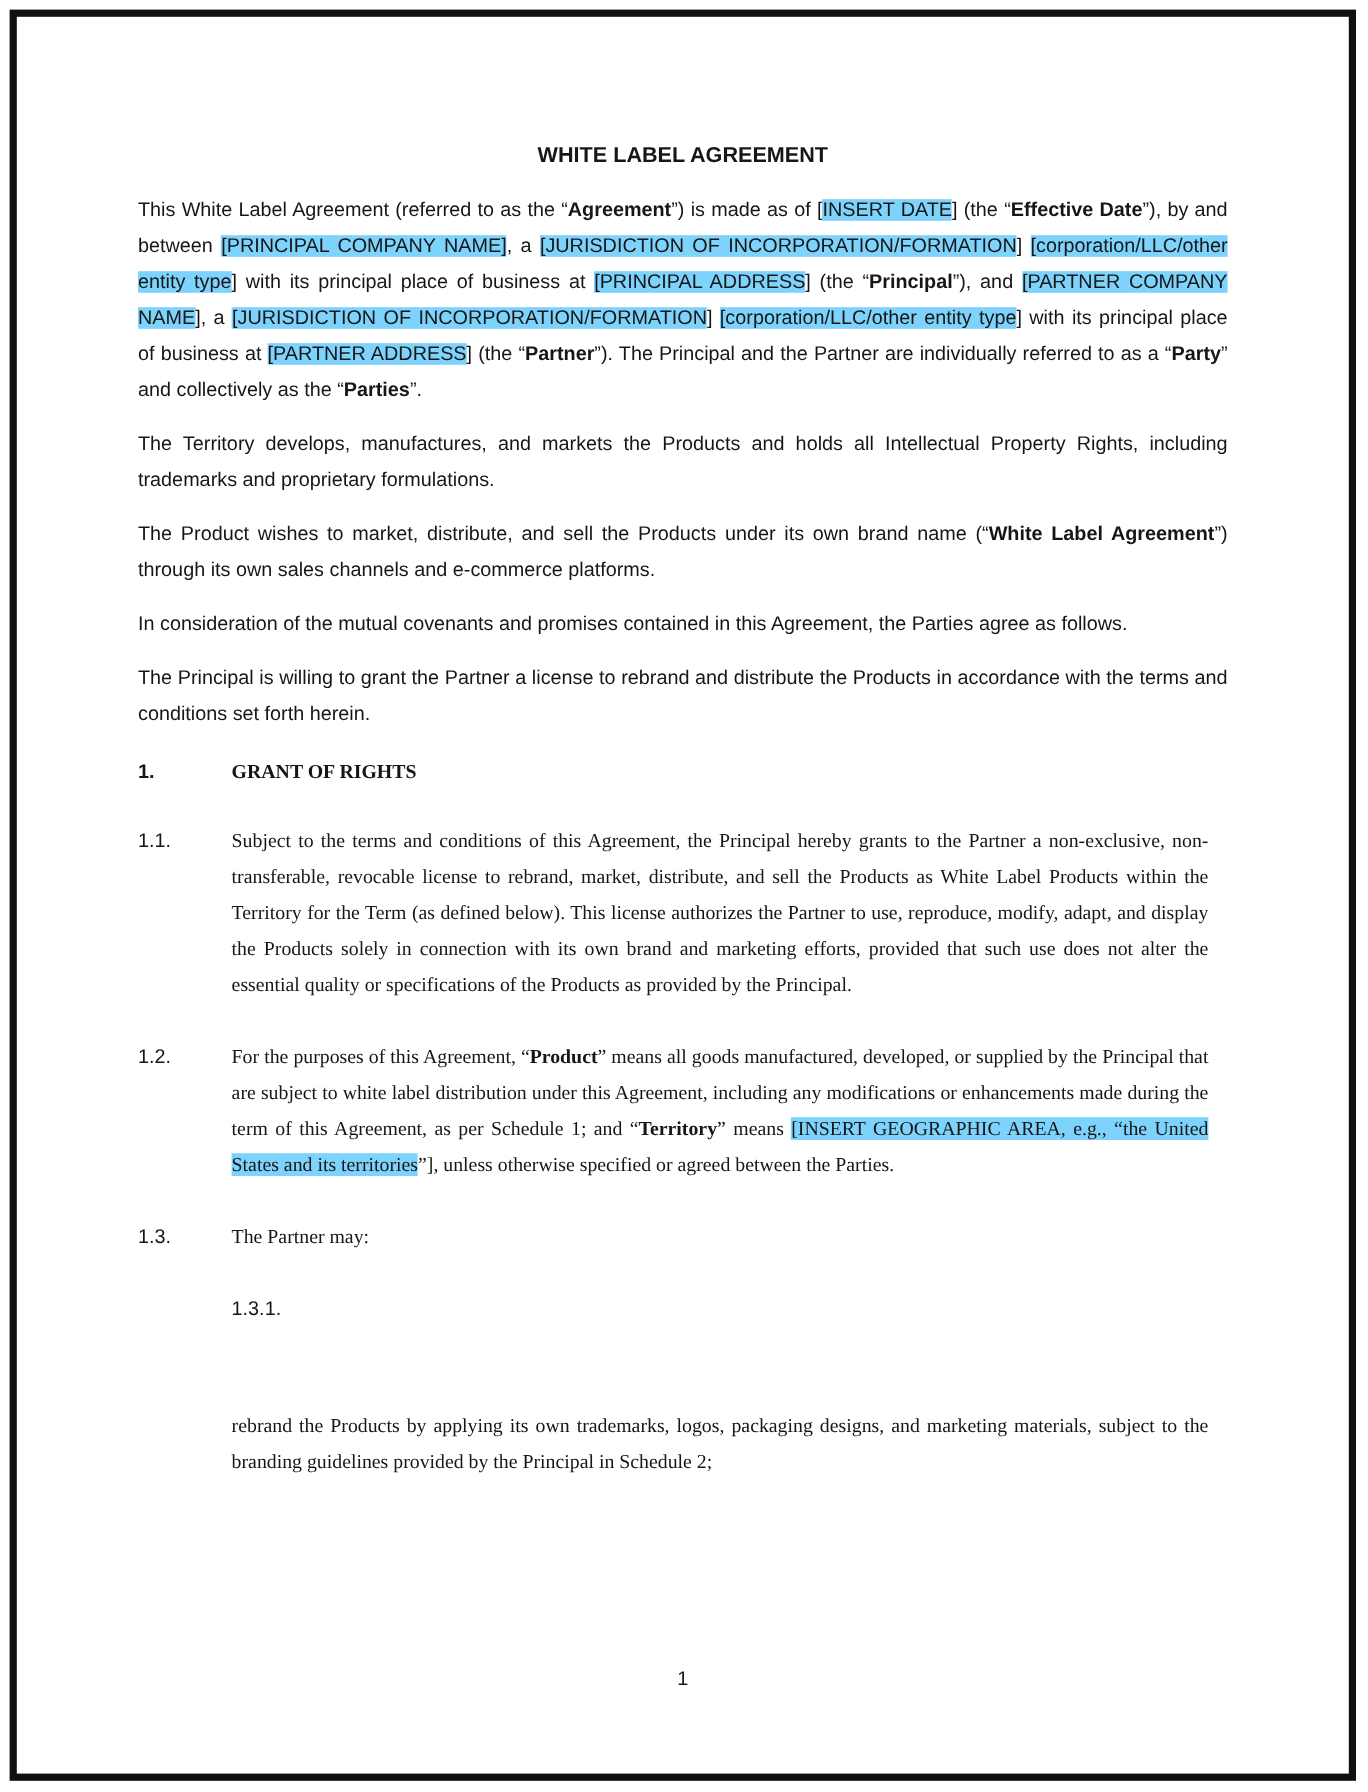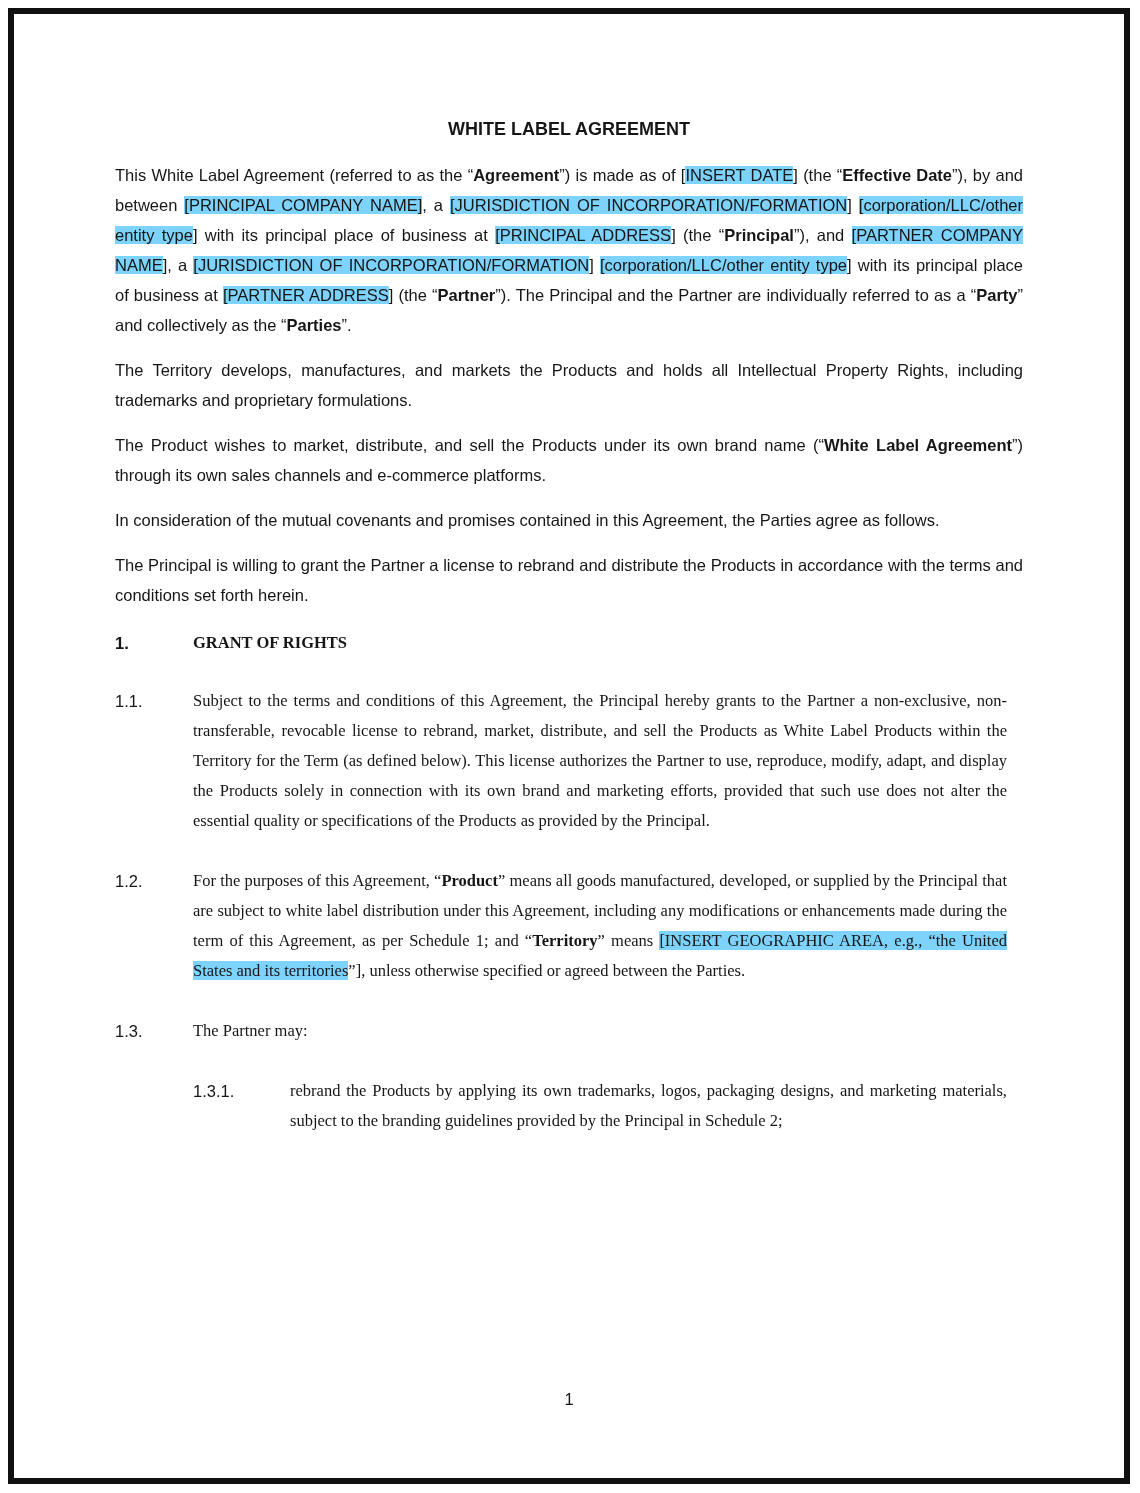--- a/index.html
+++ b/index.html
@@ -29,21 +29,21 @@
     font-size: 16.5px; line-height: 30px;
     text-align: justify; margin: 0 0 15px 0;
   }
   .clause {
     display: flex; font-size: 16.5px; line-height: 30px;
     margin: 0 16px 30px 0;
   }
   .clause .num { flex: 0 0 78px; }
   .clause .cbody { flex: 1; text-align: justify; font-family: Liberation Serif, serif; }
   .clause.heading { font-weight: 700; margin: 18px 0 28px 0; }
-  .clause.numbered2 { padding-left: 78px; }
+  .clause.numbered2 { padding-left: 78px; flex-direction: column; }
   .clause.numbered2 .num { flex: 0 0 97px; }
   .b { font-weight: 700; }
   .hl { background: #7dd3fc; }
   .page-num {
     position: absolute; left: 0; right: 0; bottom: 64px;
     text-align: center; font-size: 16.5px; line-height: 30px;
   }
 </style>
 </head>
 <body>

